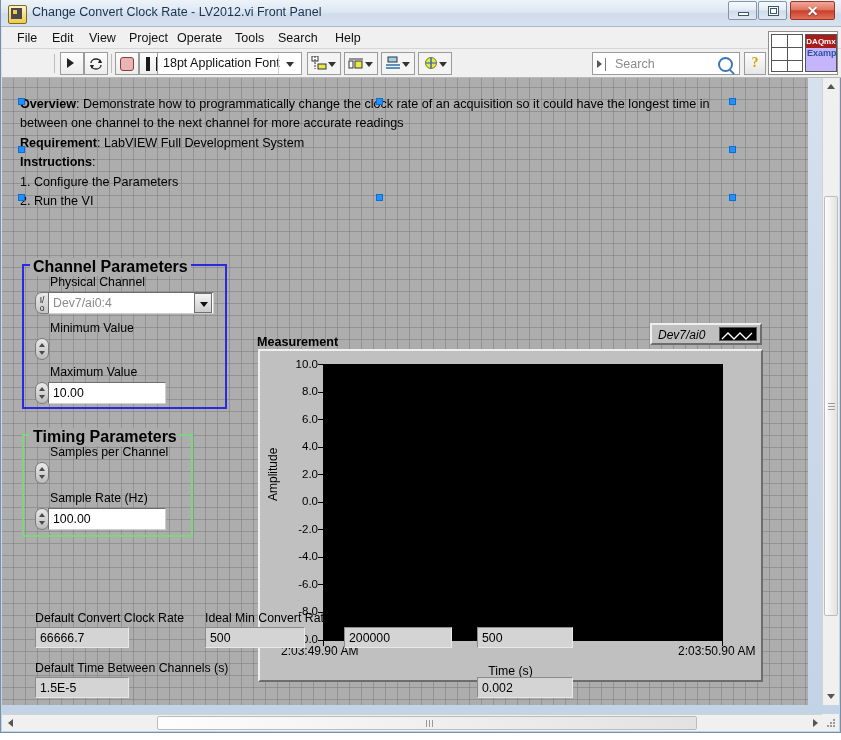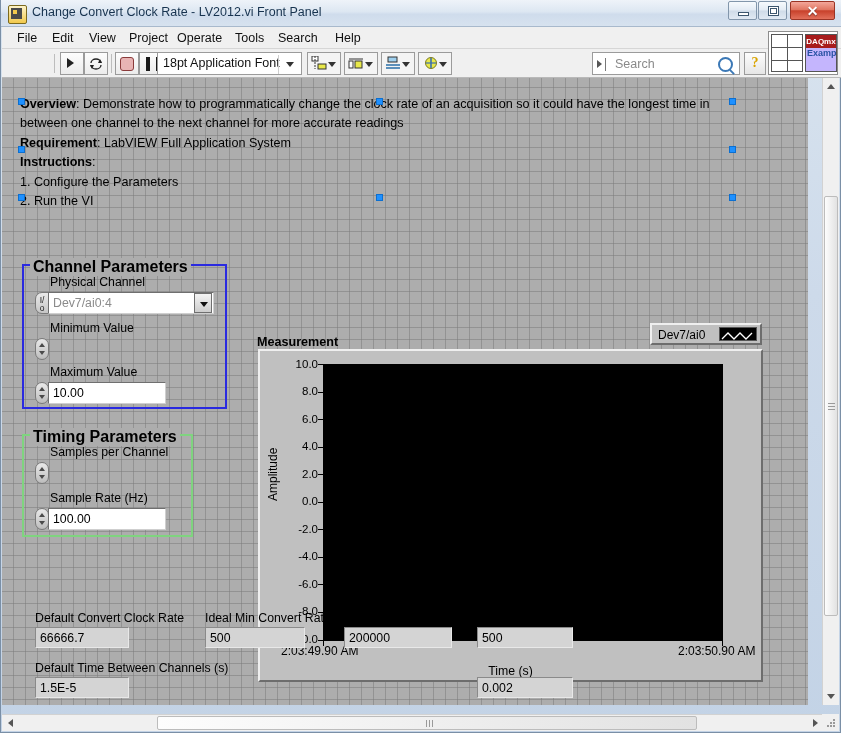--- a/index.html
+++ b/index.html
@@ -352,21 +352,21 @@
   }
   #legend {
     position:absolute; left:648px; top:245px;
     width:112px; height:22px;
     background:#c0c0c0;
     border-top:2px solid #efefef; border-left:2px solid #efefef;
     border-right:2px solid #6d6d6d; border-bottom:2px solid #6d6d6d;
     box-sizing:border-box;
   }
   #legend .name {
-    position:absolute; left:6px; top:3px; font-size:12px; color:#000;
+    position:absolute; left:6px; top:3px; font-size:12px; color:#000;font-style:italic;
   }
   #legend .plotbox {
     position:absolute; right:3px; top:2px; width:38px; height:14px;
     background:#000; border:1px solid #555; box-sizing:border-box;
   }
 
   
   #vscroll {
     position:absolute; right:1px; top:78px; width:17px; height:627px;
     background:#f0f0f0; border-left:1px solid #d2d2d2; box-sizing:border-box;
@@ -535,21 +535,21 @@
     <div class="tag">
       <div class="red">DAQmx</div>
       <div class="blue">Example</div>
     </div>
   </div>
 
   <div id="panel">
 
     <div id="desc">
       <div><b>Overview</b><span>: Demonstrate how to programmatically change the clock rate of an acquisition so it could have the longest time in between one channel to the next channel for more accurate readings</span></div>
-      <div><b>Requirement</b><span>: LabVIEW Full Application System</span></div>
+      <div><b>Requirement</b><span>: LabVIEW Full Development System</span></div>
       <div><b>Instructions</b><span>:</span></div>
       <div>1. Configure the Parameters</div>
       <div>2. Run the VI</div>
     </div>
 
     <div class="handle" style="left:16px;  top:20px"></div>
     <div class="handle" style="left:374px; top:20px"></div>
     <div class="handle" style="left:727px; top:20px"></div>
     <div class="handle" style="left:16px;  top:68px"></div>
     <div class="handle" style="left:727px; top:68px"></div>

